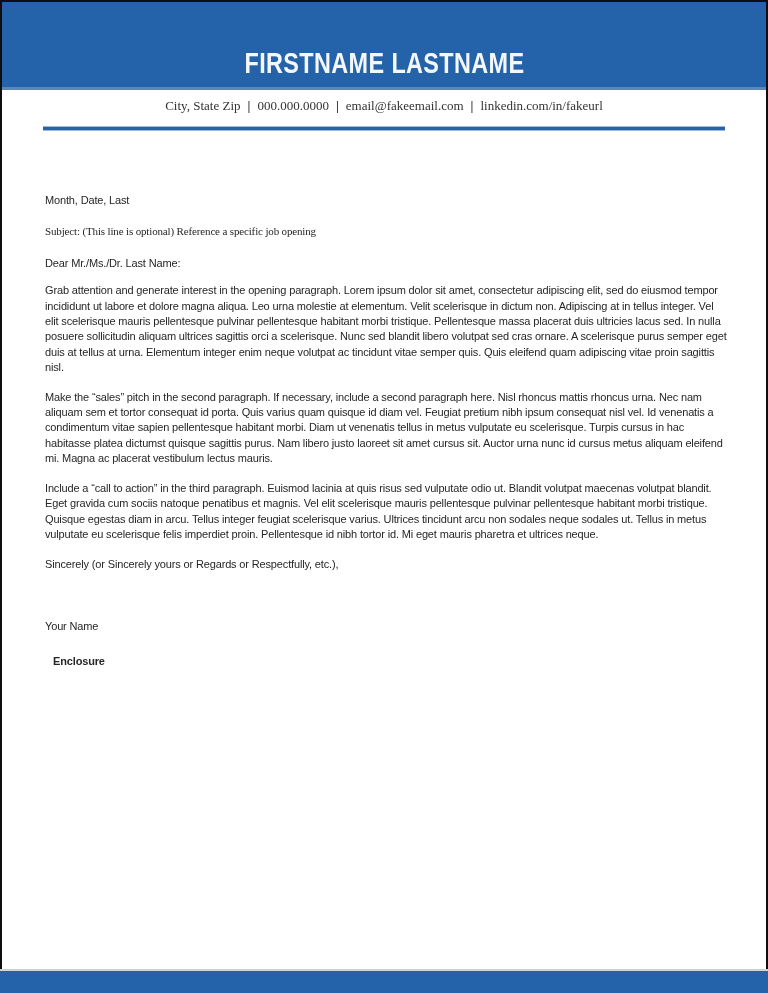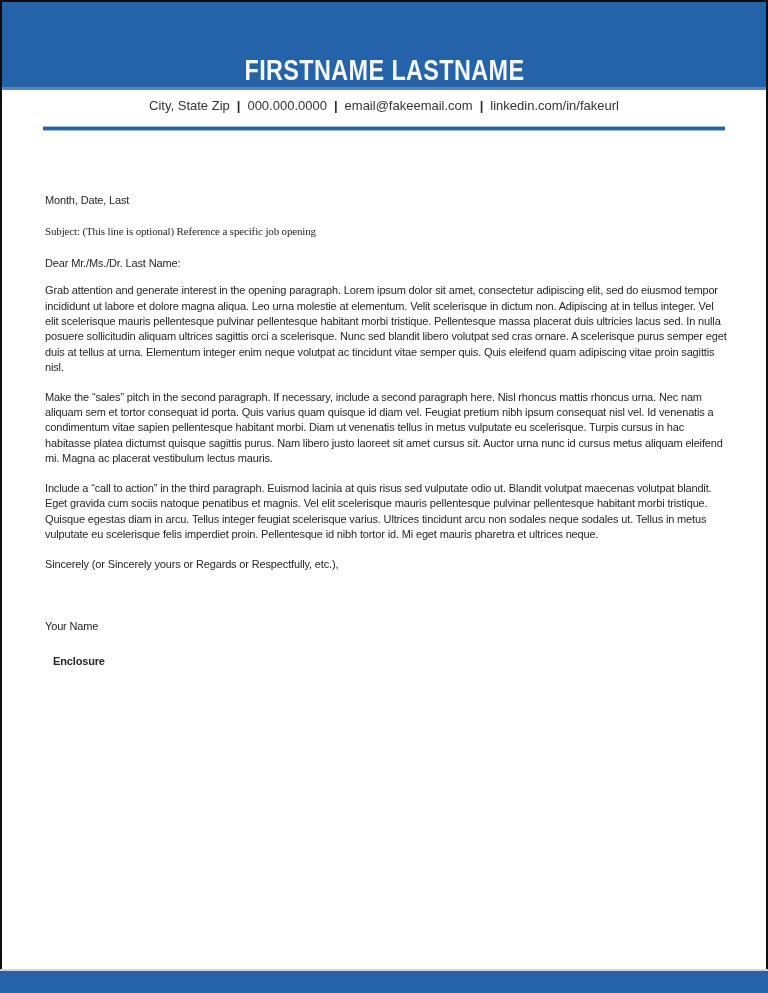--- a/index.html
+++ b/index.html
@@ -20,29 +20,29 @@
     outline:2px solid #0e0e0e;outline-offset:-2px;
   }
   
   .band-top{
     height:90px;background:var(--band-blue,#2462A9);
     border-bottom:3px solid #5b85bb;
     display:flex;align-items:flex-end;justify-content:center;
   }
   .name{
     color:#f4f7fa;font-weight:700;font-size:30px;line-height:1;
-    padding-bottom:2px;letter-spacing:.5px;white-space:nowrap;
+    padding-bottom:9px;letter-spacing:.5px;white-space:nowrap;
   }
   .name .condensed{
     display:inline-block;transform:scaleX(.78);transform-origin:center bottom;
   }
   
   .contact{
     margin-top:8px;text-align:center;
-    font-size:13px;line-height:16px;color:#333333;white-space:nowrap;
+    font-size:13px;line-height:16px;color:#333333;white-space:nowrap;font-family:Liberation Serif, serif;
   }
   .contact .sep{font-weight:700;margin:0 7px;color:#2b2b2b;}
   
   .rule{
     margin:12px 43px 0 43px;height:5px;
     background:var(--rule-blue,#2B61A7);
     border-top:1px solid #9db9dc;border-bottom:1px solid #9db9dc;
   }
   
   .letter{

